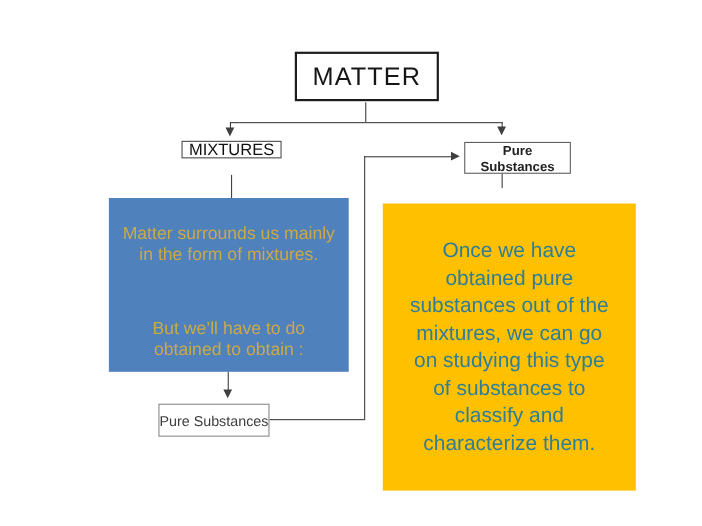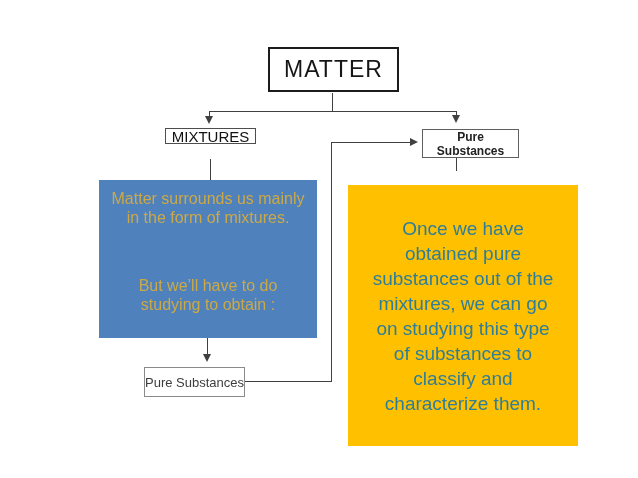--- a/index.html
+++ b/index.html
@@ -23,21 +23,21 @@
     left:422px;top:129px;width:97px;height:29px;
     border:1px solid #5f5f5f;font-size:12px;font-weight:700;color:#222;
   }
   .pure-bottom{
     left:144px;top:367px;width:101px;height:30px;
     border:1px solid #8a8a8a;font-size:13px;color:#3d3d3d;
   }
   .callout-blue{
     position:absolute;left:99px;top:180px;width:218px;height:158px;
     background:#4F81BD;color:#CCA947;box-sizing:border-box;
-    font-size:16px;line-height:19px;text-align:center;padding-top:9px;
+    font-size:16px;line-height:19px;text-align:center;padding-top:23px;
   }
   .callout-blue p{margin:0;white-space:pre-line;}
   .callout-blue p + p{margin-top:49px;}
   .callout-yellow{
     position:absolute;left:348px;top:185px;width:230px;height:261px;
     background:#FFC000;color:#2F7E99;box-sizing:border-box;
     display:flex;align-items:center;justify-content:center;text-align:center;
     font-size:19px;line-height:25px;
   }
   .callout-yellow div{white-space:pre-line;}
@@ -79,21 +79,21 @@
   <div class="node pure-top">
     <span>Pure Substances</span>
   </div>
 
   <div class="line" style="left:210px;top:159px;width:1px;height:21px;"></div>
 
   <div class="callout-blue">
     <p>Matter surrounds us mainly
 in the form of mixtures.</p>
     <p>But we’ll have to do
-studying to obtain :</p>
+obtained to obtain :</p>
   </div>
 
   <div class="line" style="left:207px;top:338px;width:1px;height:17px;"></div>
   <div class="arrow-down" style="left:203px;top:354px;"></div>
 
   <div class="node pure-bottom">
     <span>Pure Substances</span>
   </div>
 
   <div class="line" style="left:245px;top:381px;width:86px;height:1px;"></div>

